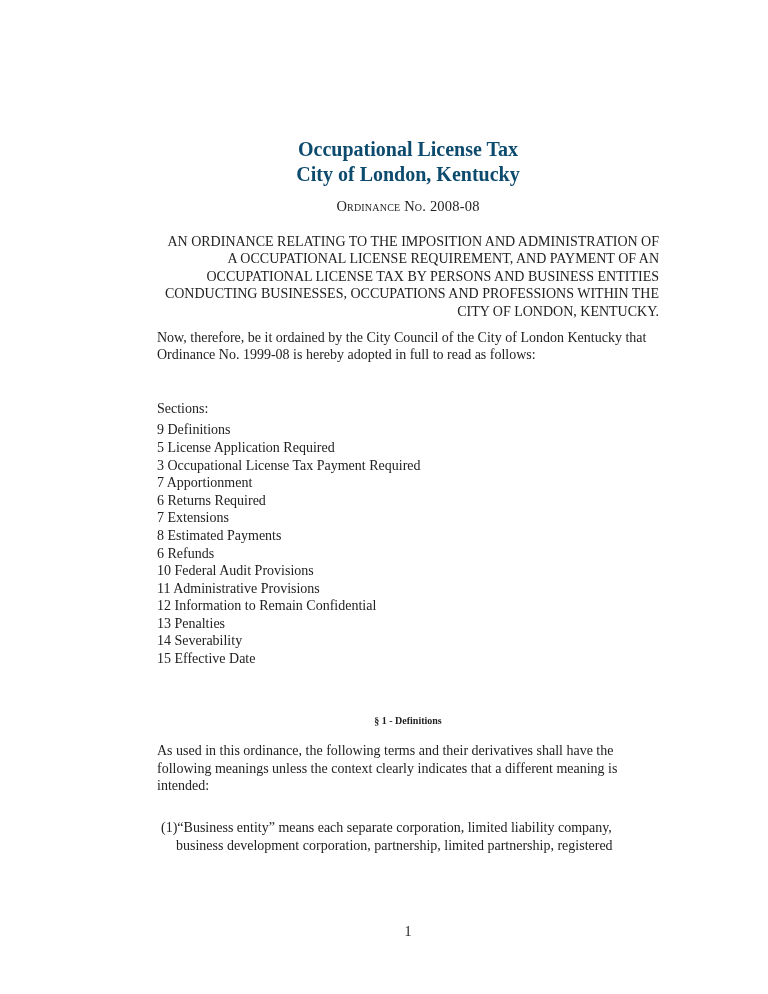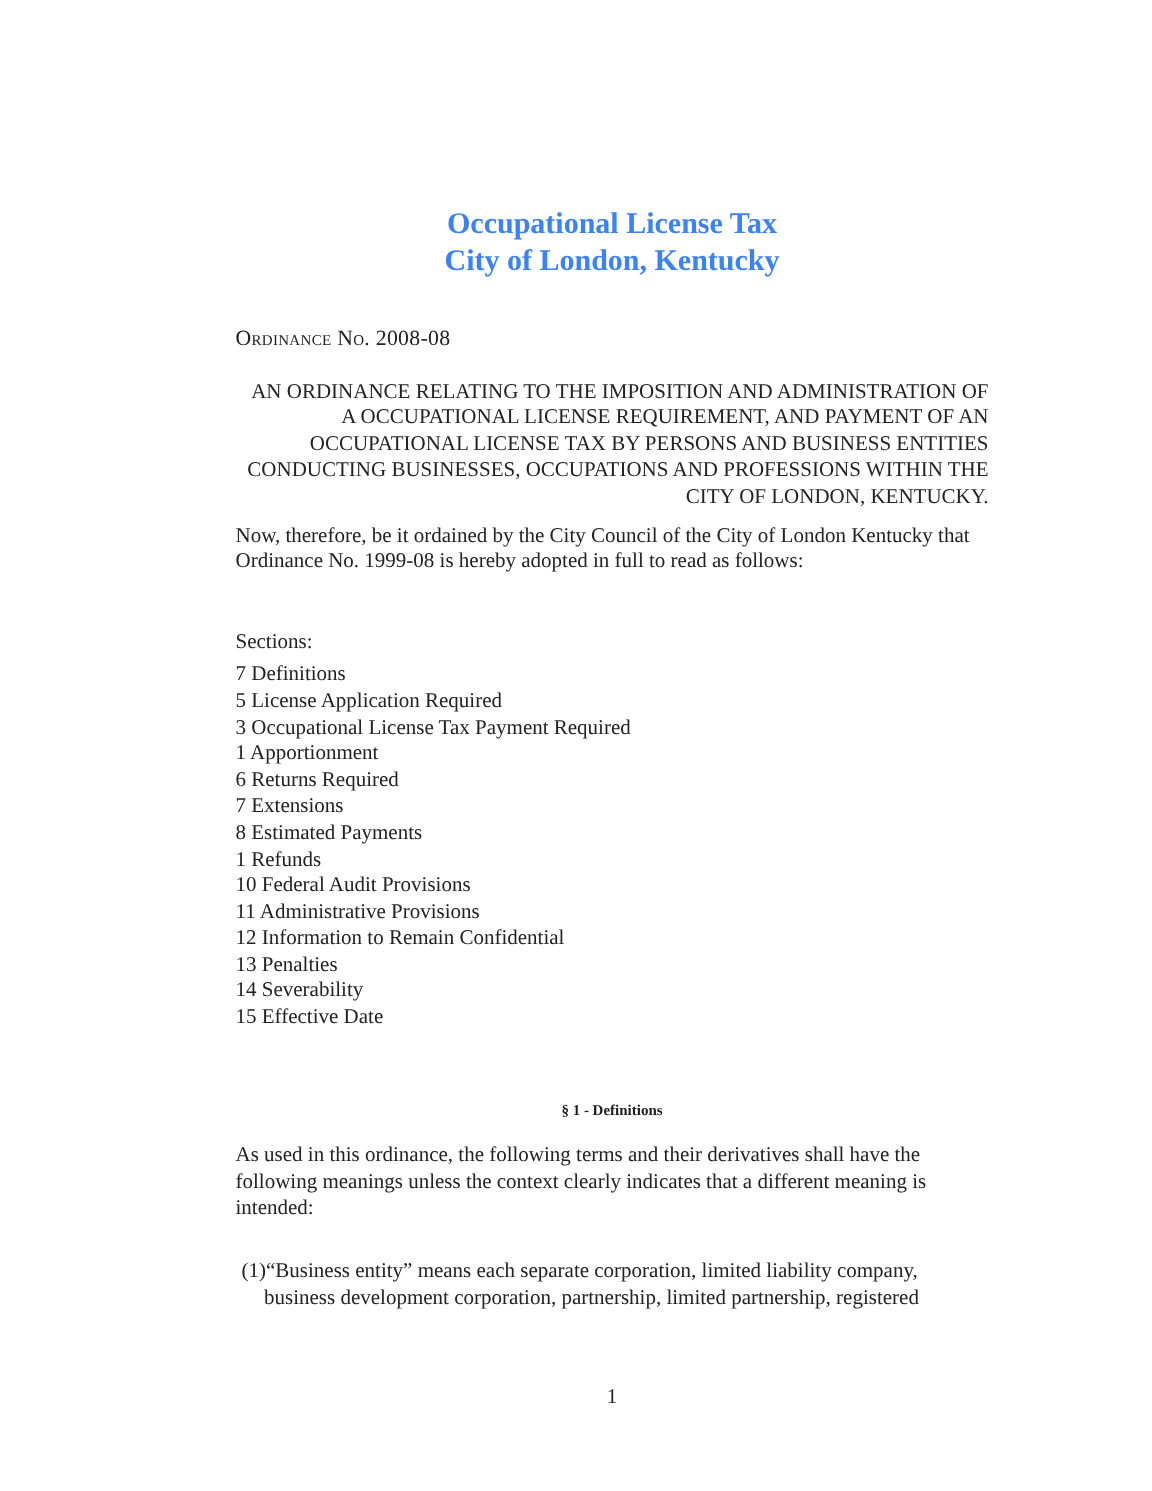--- a/index.html
+++ b/index.html
@@ -26,25 +26,26 @@
     font-size: 14px;
     line-height: 17.6px;
     text-align: left;
   }
   .doc-title {
     margin-top: 137px;
     text-align: center;
     font-size: 20px;
     line-height: 24.5px;
     font-weight: bold;
-    color: #3b82f6;
+    color: #0c4a6e;
   }
   .title-line { display: block; }
   .ordinance-no {
-    margin-top: 32px;
+    margin-top: 12px;
+    text-align: center;
     font-variant: small-caps;
     font-size: 14.5px;
     letter-spacing: 0.2px;
   }
   .preamble { margin-top: 17px; text-align: right; }
   .adoption-clause { margin-top: 8px; }
   .enactment-clause { margin-top: 7px; }
   .sections-label { margin-top: 36px; }
   .sections-list {
     list-style: none;
@@ -88,28 +89,28 @@
     <div class="ordinance-no">Ordinance No. 2008-08</div>
 
     <p class="preamble">AN ORDINANCE RELATING TO THE IMPOSITION AND ADMINISTRATION OF A OCCUPATIONAL LICENSE REQUIREMENT, AND PAYMENT OF AN OCCUPATIONAL LICENSE TAX BY PERSONS AND BUSINESS ENTITIES CONDUCTING BUSINESSES, OCCUPATIONS AND PROFESSIONS WITHIN THE CITY OF LONDON, KENTUCKY.</p>
 
     <p class="adoption-clause">Now, therefore, be it ordained by the City Council of the City of London Kentucky that Ordinance No. 1999-08 is hereby adopted in full to read as follows:</p>
 
 
     <p class="sections-label">Sections:</p>
 
     <ul class="sections-list">
-      <li>7 Definitions</li>
+      <li>9 Definitions</li>
       <li>5 License Application Required</li>
       <li>3 Occupational License Tax Payment Required</li>
-      <li>1 Apportionment</li>
+      <li>7 Apportionment</li>
       <li>6 Returns Required</li>
       <li>7 Extensions</li>
       <li>8 Estimated Payments</li>
-      <li>1 Refunds</li>
+      <li>6 Refunds</li>
       <li>10 Federal Audit Provisions</li>
       <li>11 Administrative Provisions</li>
       <li>12 Information to Remain Confidential</li>
       <li>13 Penalties</li>
       <li>14 Severability</li>
       <li>15 Effective Date</li>
     </ul>
 
     <h2 class="section-heading">§ 1 - Definitions</h2>
 

